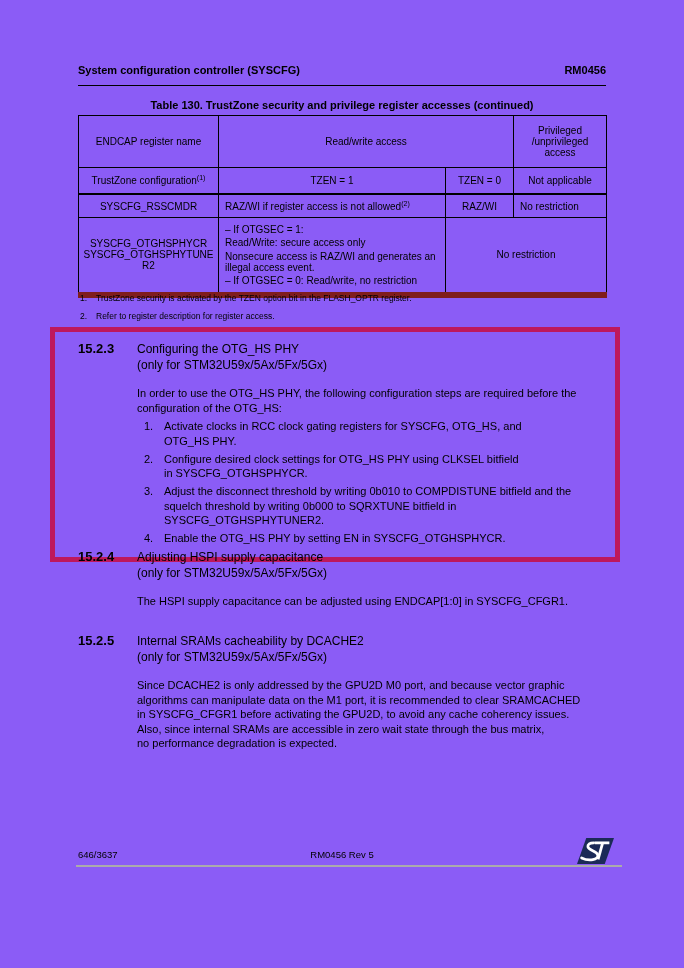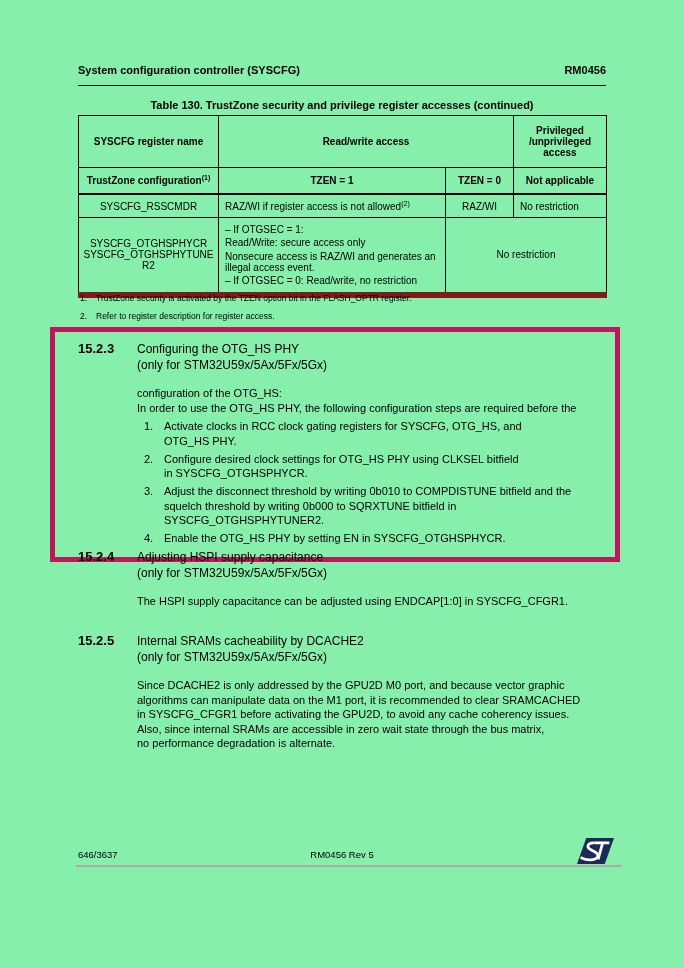--- a/index.html
+++ b/index.html
@@ -1,17 +1,17 @@
 <!DOCTYPE html>
 <html><head>
 <meta charset="utf-8">
 <style>
   html,body{margin:0;padding:0;background:#ffffff;}
   #page{
-    position:relative;width:684px;height:968px;background:#86efac;
+    position:relative;width:684px;height:968px;background:#8b5cf6;
     font-family:"Liberation Sans","DejaVu Sans",sans-serif;color:#000;
     overflow:hidden;
   }
   
   #header{
     position:absolute;left:78px;top:64px;width:528px;
     display:flex;justify-content:space-between;
     font-size:11px;font-weight:bold;
     padding-bottom:9px;border-bottom:1.5px solid #000;
   }
@@ -22,21 +22,21 @@
   }
   
   #reg-table{
     position:absolute;left:78px;top:115px;width:528px;
     border-collapse:collapse;font-size:10px;table-layout:fixed;
   }
   #reg-table th,#reg-table td{
     border:1px solid #000;padding:2px 4px;text-align:center;vertical-align:middle;
     word-wrap:break-word;
   }
-  #reg-table th{font-weight:bold;}
+  #reg-table th{font-weight:normal;}
   #reg-table tr.hdr1 th{height:47px;}
   #reg-table tr.hdr2 th{height:21px;border-bottom:2px solid #000;}
   #reg-table tr.r1 td{height:16px;}
   #reg-table tr.r2 td{border-bottom:6px solid #7f1d1d;}
   #reg-table td.cell-left{text-align:left;padding:3px 6px;}
   #reg-table .regname{word-break:break-all;}
   #reg-table .acc-line{margin:2.5px 0;}
   sup{font-size:7px;vertical-align:super;line-height:0;}
   
   #footnotes{position:absolute;left:80px;top:292px;width:528px;font-size:8.5px;line-height:12px;}
@@ -77,21 +77,21 @@
 
   <table id="reg-table">
     <colgroup>
       <col style="width:140px">
         <col style="width:227px">
         <col style="width:68px">
         <col style="width:93px">
     </colgroup>
     <tbody>
         <tr class="hdr1">
-      <th>SYSCFG register name</th>
+      <th>ENDCAP register name</th>
       <th colspan="2">Read/write access</th>
       <th>
         <div>Privileged</div>
         <div>/unprivileged</div>
         <div>access</div>
       </th>
     </tr>
     <tr class="hdr2">
       <th><span>TrustZone configuration</span><sup>(1)</sup></th>
       <th>TZEN = 1</th>
@@ -133,22 +133,22 @@
 
   <div id="highlight-box">
     <div class="section">
       <div class="sec-num">15.2.3</div>
       <div class="sec-title">
         <div>Configuring the OTG_HS PHY</div>
         <div>(only for STM32U59x/5Ax/5Fx/5Gx)</div>
       </div>
       <div class="sec-body">
         <div class="para">
+          <div>In order to use the OTG_HS PHY, the following configuration steps are required before the</div>
           <div>configuration of the OTG_HS:</div>
-          <div>In order to use the OTG_HS PHY, the following configuration steps are required before the</div>
         </div>
         <div class="step">
           <div class="step-num">1.</div>
           <div class="step-text">
             <div>Activate clocks in RCC clock gating registers for SYSCFG, OTG_HS, and</div>
             <div>OTG_HS PHY.</div>
           </div>
         </div>
         <div class="step">
           <div class="step-num">2.</div>
@@ -190,21 +190,21 @@
     <div class="sec-num">15.2.5</div>
     <div class="sec-title">
       <div>Internal SRAMs cacheability by DCACHE2</div>
       <div>(only for STM32U59x/5Ax/5Fx/5Gx)</div>
     </div>
     <div class="sec-body">
       <div>Since DCACHE2 is only addressed by the GPU2D M0 port, and because vector graphic</div>
       <div>algorithms can manipulate data on the M1 port, it is recommended to clear SRAMCACHED</div>
       <div>in SYSCFG_CFGR1 before activating the GPU2D, to avoid any cache coherency issues.</div>
       <div>Also, since internal SRAMs are accessible in zero wait state through the bus matrix,</div>
-      <div>no performance degradation is alternate.</div>
+      <div>no performance degradation is expected.</div>
     </div>
   </div>
 
   <div id="footer-page">646/3637</div>
   <div id="footer-center">RM0456 Rev 5</div>
   <div id="footer-rule"></div>
   <svg id="st-logo" width="37" height="28" viewBox="0 0 40 30">
     <polygon points="10,1 40,1 30,29 0,29" fill="#1b2a57"></polygon>
     <path d="M5,22.5 C13,26.5 23.5,24.5 22.5,19.5 C21.6,15.2 12.5,14.5 11.8,10.5 C11.3,7.8 14,6.2 18,6.2" stroke="#ffffff" stroke-width="3" fill="none" stroke-linecap="round"></path>
     <path d="M19,6.2 L35,6.2" stroke="#ffffff" stroke-width="3" fill="none"></path>

